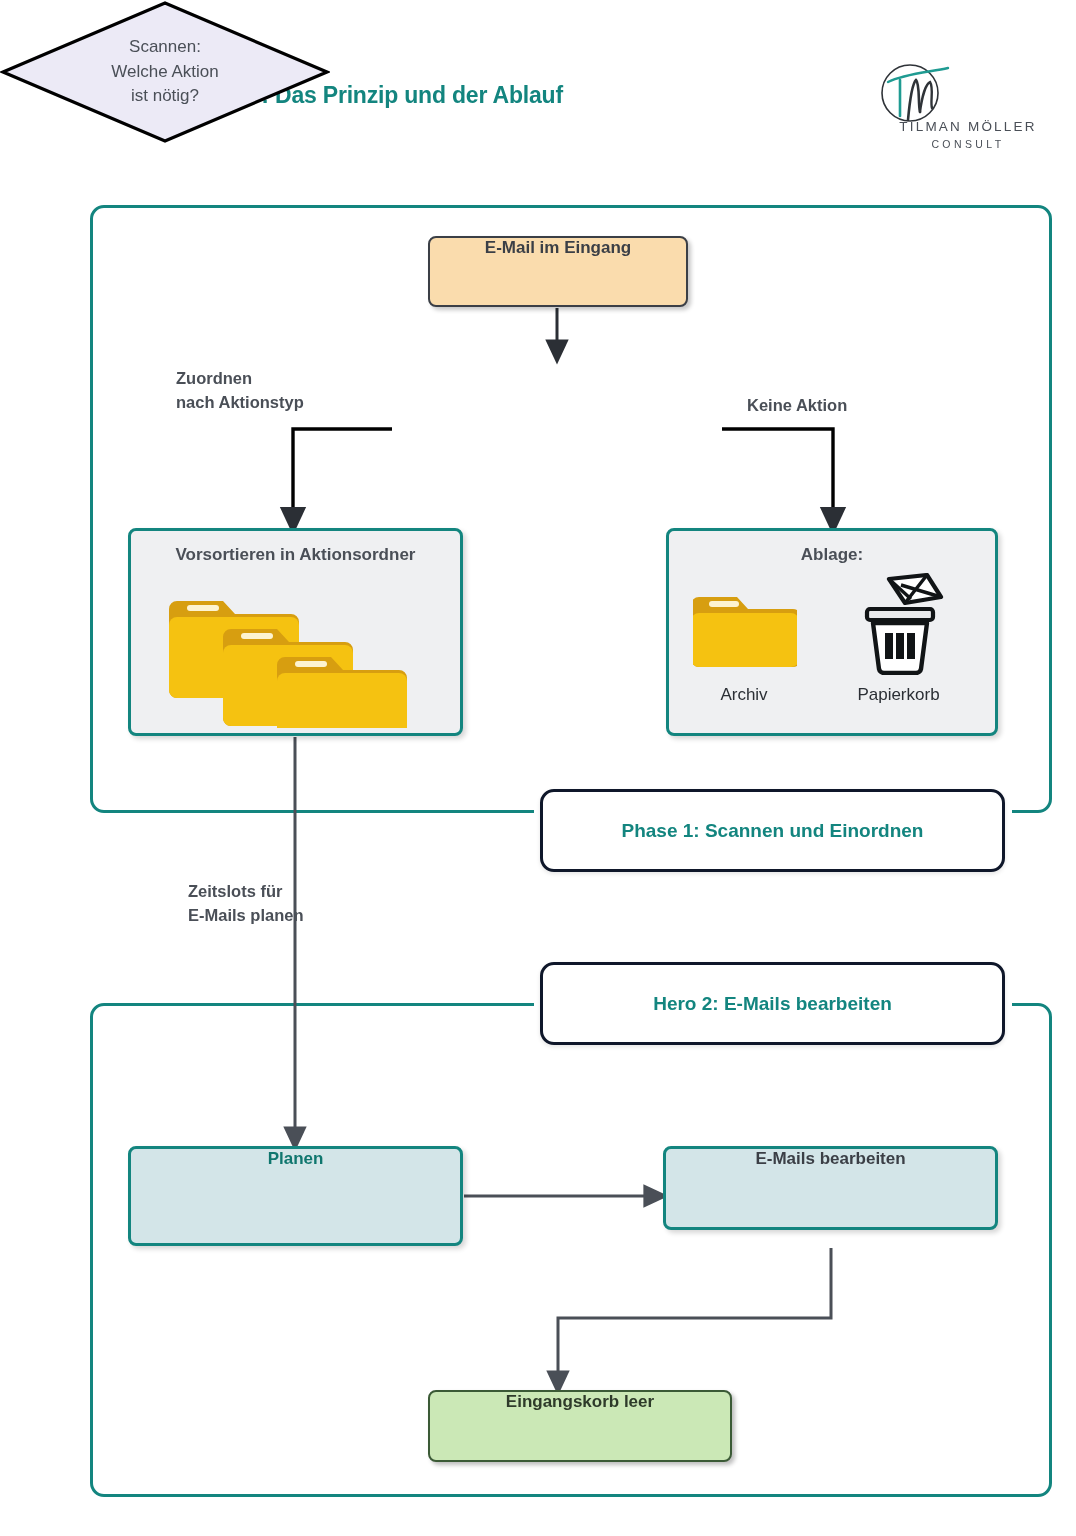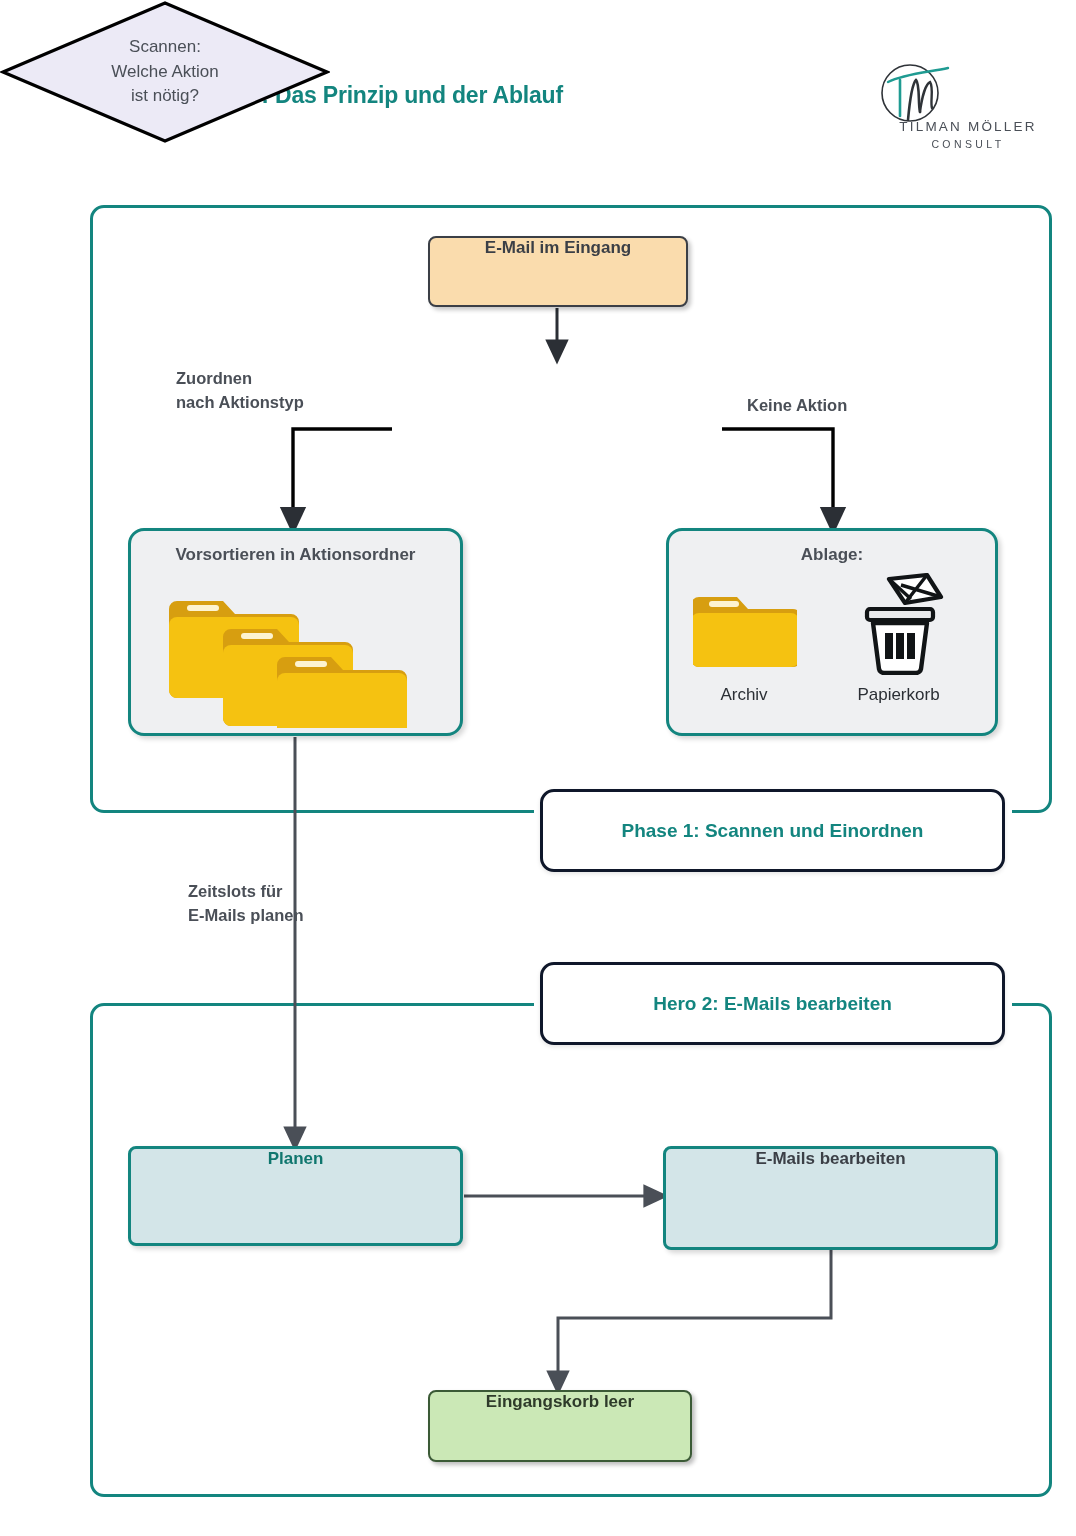--- a/index.html
+++ b/index.html
@@ -125,21 +125,21 @@
     font-size: 17px;
     line-height: 1.45;
     color: #4a4f57;
   }
 
   .panel {
     position: absolute;
     box-sizing: border-box;
     background: #eff0f2;
     border: 3px solid #13857f;
-    border-radius: 16px;
+    border-radius: 8px;
     box-shadow: 3px 3px 5px rgba(0,0,0,0.16);
   }
   #panel-aktionsordner { left: 128px; top: 528px; width: 335px; height: 208px; }
   #panel-ablage { left: 666px; top: 528px; width: 332px; height: 208px; }
   .panel-title {
     position: absolute;
     left: 0; top: 14px; width: 100%;
     text-align: center;
     font-size: 17px;
     font-weight: bold;
@@ -156,29 +156,29 @@
 
   #node-planen {
     left: 128px; top: 1146px; width: 335px; height: 100px;
     background: #d3e5e8;
     border: 3px solid #13857f;
     box-shadow: 3px 3px 5px rgba(0,0,0,0.16);
   }
   #node-planen .node-text { color: #0f766e; }
 
   #node-emails-bearbeiten {
-    left: 663px; top: 1146px; width: 335px; height: 104px;
+    left: 663px; top: 1146px; width: 335px; height: 84px;
     background: #d3e5e8;
     border: 3px solid #13857f;
     box-shadow: 3px 3px 5px rgba(0,0,0,0.16);
   }
   #node-emails-bearbeiten .node-text { color: #3b3f46; }
 
   #node-inbox-empty {
-    left: 428px; top: 1390px; width: 264px; height: 72px;
+    left: 428px; top: 1390px; width: 304px; height: 72px;
     background: #cbe8b6;
     border: 2.5px solid #3b5a36;
     box-shadow: 3px 3px 4px rgba(0,0,0,0.26);
   }
   #node-inbox-empty .node-text { color: #2e3b2a; }
 
   
   .edge-label {
     position: absolute;
     font-size: 16.5px;

